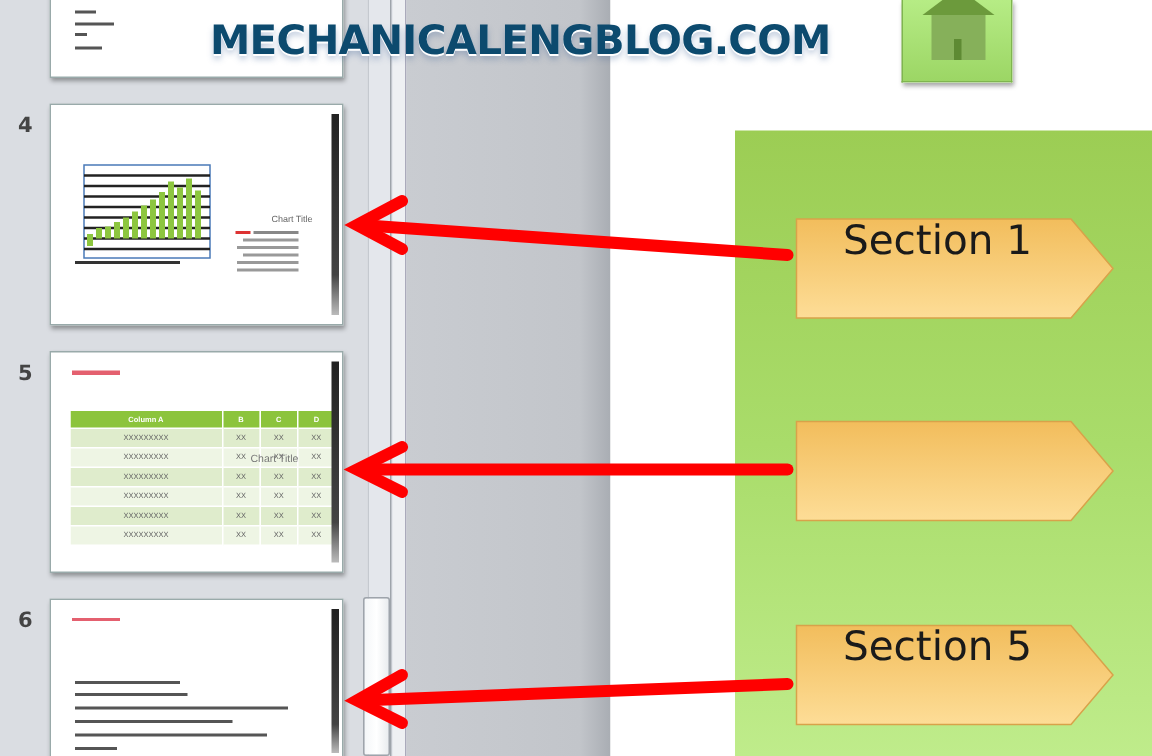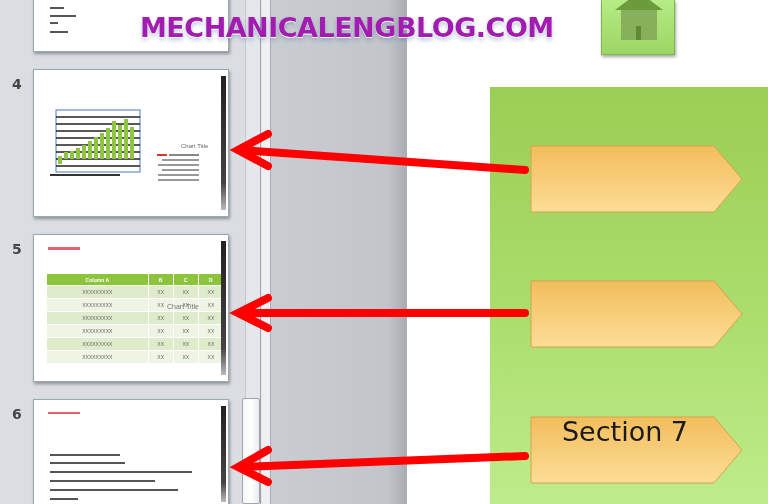--- a/index.html
+++ b/index.html
@@ -25,21 +25,21 @@
   .canvas { position: absolute; left: 407px; top: 0; width: 361px; height: 504px; background: #fff; }
   .home-btn { position: absolute; left: 601px; top: 0; width: 74px; height: 55px; background: linear-gradient(#b6ec85,#9cd665); border: 1px solid #7fb54f; border-top: none; box-shadow: 1px 2px 3px rgba(0,0,0,0.35); }
   .green-panel { position: absolute; left: 490px; top: 87px; width: 278px; height: 417px; background: linear-gradient(#9ccd54, #a9dc6a 50%, #bfec8b); }
 
   .section-btn { position: absolute; left: 530px; width: 214px; height: 68px; }
   .section-btn svg { position: absolute; left: 0; top: 0; }
   .section-btn span { position: absolute; left: 0; top: 0; width: 190px; height: 68px; line-height: 68px; text-align: center; font: 27px "DejaVu Sans", sans-serif; color: #1a1a1a; }
 
   .arrows { position: absolute; left: 0; top: 0; }
 
-  .watermark { position: absolute; left: 140px; top: 12px; font: bold 27px "DejaVu Sans", sans-serif; color: #a21caf; letter-spacing: -0.5px; text-shadow: 0 1px 0 #fff, 0 3px 4px rgba(58,95,150,0.35); }
+  .watermark { position: absolute; left: 140px; top: 12px; font: bold 27px "DejaVu Sans", sans-serif; color: #0c4a6e; letter-spacing: -0.5px; text-shadow: 0 1px 0 #fff, 0 3px 4px rgba(58,95,150,0.35); }
 
   
   .mini-text { position: absolute; height: 2px; background: #555; }
   .mini-red { position: absolute; height: 3px; background: #e4606f; }
   .mini-table { position: absolute; left: 12px; top: 38px; width: 178px; border-collapse: collapse; font-size: 5px; color: #666; }
   .mini-table td, .mini-table th { height: 13px; border: 1px solid #fff; text-align: center; }
   .mini-table th { background: #8cc43c; color: #fff; font-weight: bold; height: 12px; }
   .mini-table tr:nth-child(even) td { background: #dfeccc; }
   .mini-table tr:nth-child(odd) td { background: #eef5e4; }
   .chart-title-overlay { position: absolute; left: 133px; top: 68px; font-size: 7px; color: #777; }
@@ -184,31 +184,32 @@
 <div class="section-btn" style="top:145px;">
   <svg width="214" height="68">
       <defs>
         <linearGradient id="g1" x1="0" y1="0" x2="0" y2="1">
           <stop offset="0" stop-color="#f2bd5c"></stop>
           <stop offset="1" stop-color="#fddd97"></stop>
         </linearGradient>
       </defs>
     <polygon points="1,1 184,1 212,34 184,67 1,67" fill="url(#g1)" stroke="#d8a24a"></polygon>
     </svg>
+  <span>Section 1</span>
 </div>
 <div class="section-btn" style="top:280px;">
   <svg width="214" height="68">
       <polygon points="1,1 184,1 212,34 184,67 1,67" fill="url(#g1)" stroke="#d8a24a"></polygon>
     </svg>
 </div>
 <div class="section-btn" style="top:416px;">
   <svg width="214" height="68">
       <polygon points="1,1 184,1 212,34 184,67 1,67" fill="url(#g1)" stroke="#d8a24a"></polygon>
     </svg>
-  <span>Section 7</span>
+  <span>Section 5</span>
 </div>
 
 <svg class="arrows" width="768" height="504">
   <g stroke="#ff0000" stroke-width="8" stroke-linecap="round" fill="none">
     <line x1="525" y1="170" x2="240" y2="150"></line>
     <polyline points="268,134 238,150 268,166"></polyline>
     <line x1="525" y1="313" x2="240" y2="313"></line>
     <polyline points="268,298 238,313 268,328"></polyline>
     <line x1="525" y1="456" x2="240" y2="467"></line>
     <polyline points="268,450 238,467 268,482"></polyline>

